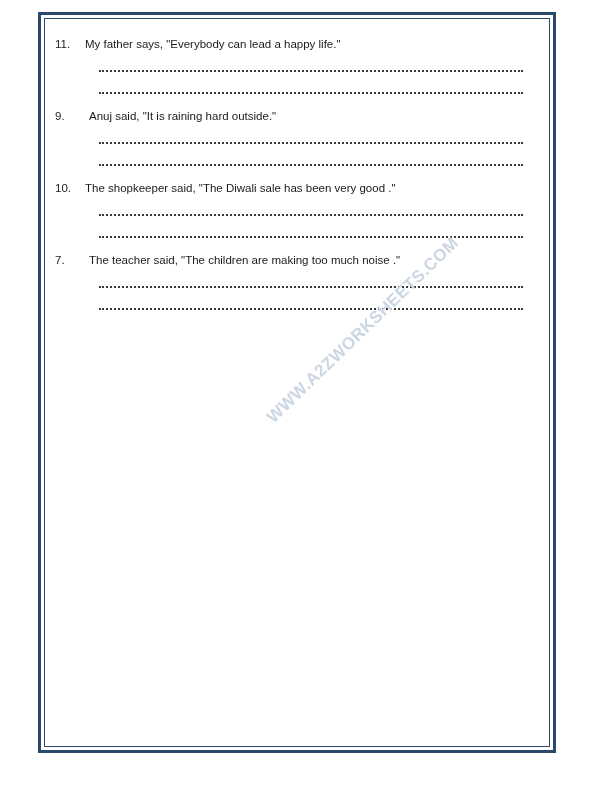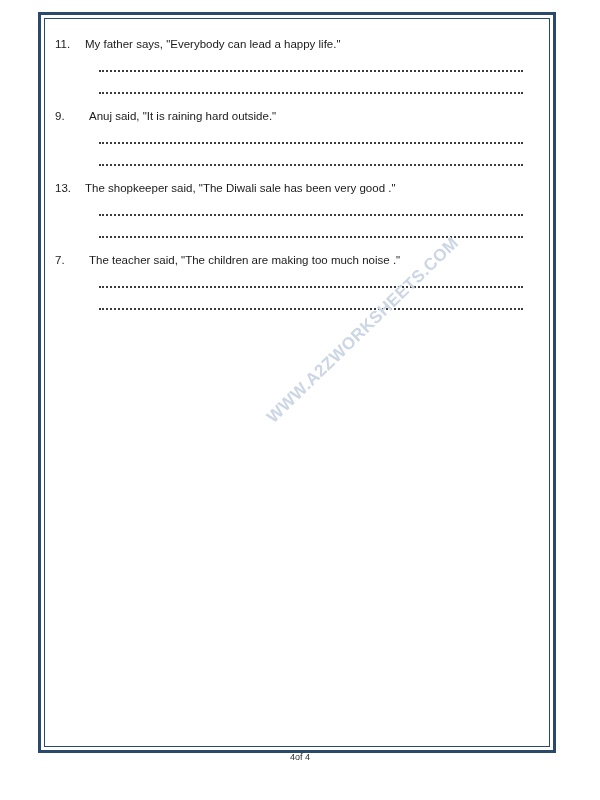--- a/index.html
+++ b/index.html
@@ -167,21 +167,21 @@
         </div>
         <div class="ruleset">
           <div class="rule"></div>
           <div class="rule"></div>
         </div>
       </div>
       <div class="gap-after-rules"></div>
 
       <div class="qitem">
         <div class="qhead">
-          <span class="qnum">13.</span>
+          <span class="qnum">10.</span>
           <span class="qtext">The shopkeeper said, "The Diwali sale has been very good ."</span>
         </div>
         <div class="ruleset">
           <div class="rule"></div>
           <div class="rule"></div>
         </div>
       </div>
       <div class="gap-after-rules"></div>
 
       <div class="qitem">
@@ -194,15 +194,14 @@
           <div class="rule"></div>
         </div>
       </div>
 
     </div>
 
     <div id="watermark">WWW.A2ZWORKSHEETS.COM</div>
 
   </div>
 
-  <div id="footer">4of 4</div>
 
 </div>
 
 </body></html>

